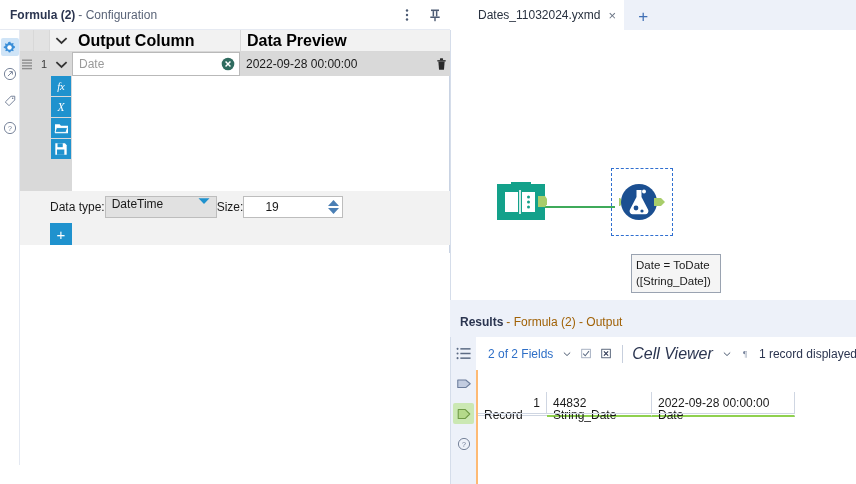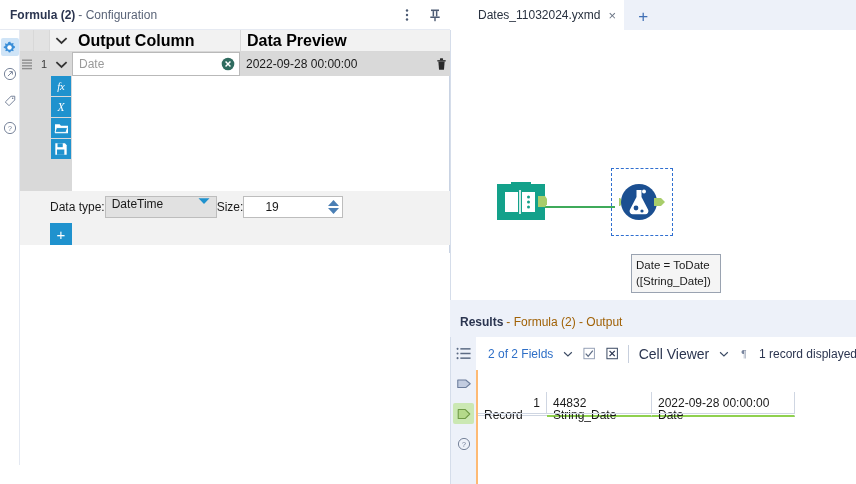--- a/index.html
+++ b/index.html
@@ -198,21 +198,21 @@
     width: 21px; height: 21px; display:flex; align-items:center; justify-content:center;
     border-radius: 2px; cursor: pointer;
   }
   .rrail-btn.active { background: #cbe8b3; }
   #results-toolbar {
     position: absolute; left: 25px; top: 0; width: 381px; height: 33px;
     background: #ffffff; display: flex; align-items: center; padding-left: 12px; gap: 10px;
     white-space: nowrap; overflow: hidden;
   }
   .tb-link { color: #2e6fc7; font-size: 12px; cursor: pointer; }
-  .tb-text { color: #2b3550; font-size: 14px; cursor: pointer; }
+  .tb-text { color: #2b3550; font-size: 16px; cursor: pointer; font-style: italic; }
   .tb-plain { color: #2b3550; font-size: 12px; }
   .tb-sep { width: 1px; height: 18px; background: #c7cfdd; }
   .tb-icon { cursor: pointer; display:block; }
 
   
   #results-grid {
     position: absolute; left: 27px; top: 33px; width: 379px; height: 114px;
     background: #ffffff; overflow: hidden;
   }
   #rg-header { display: flex; height: 22px; background: #ffffff; }

